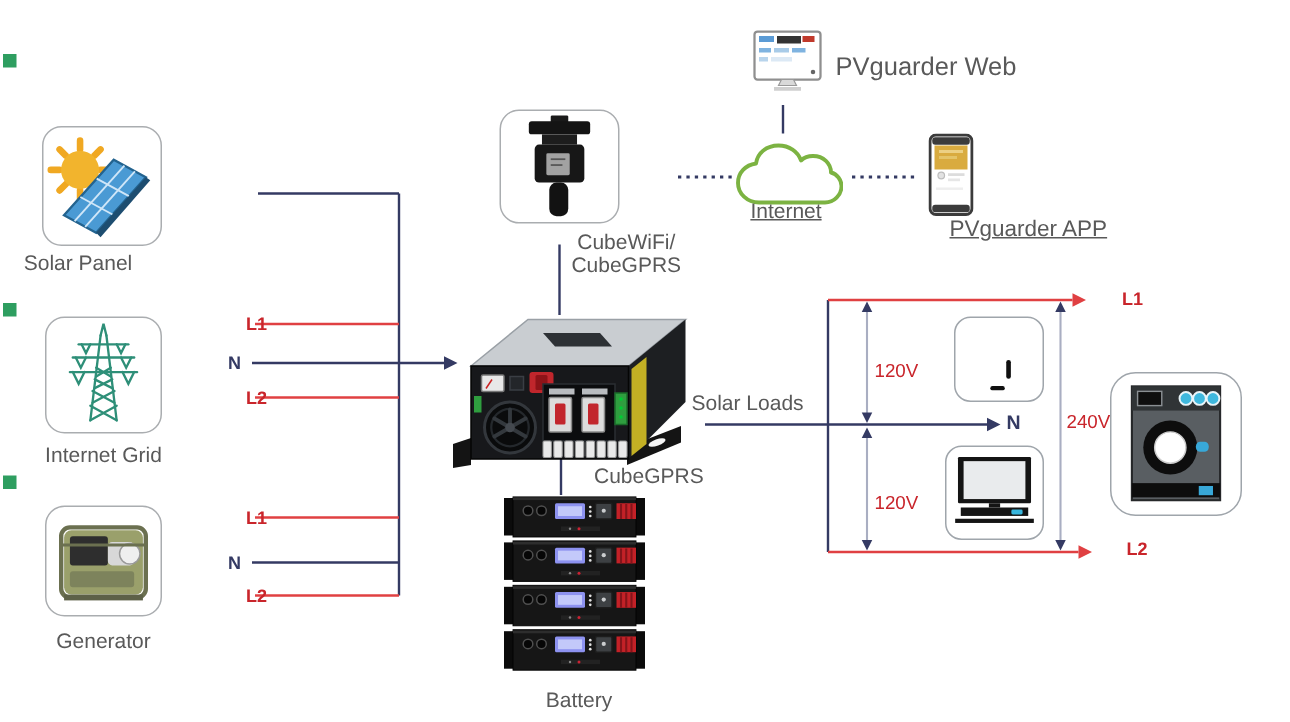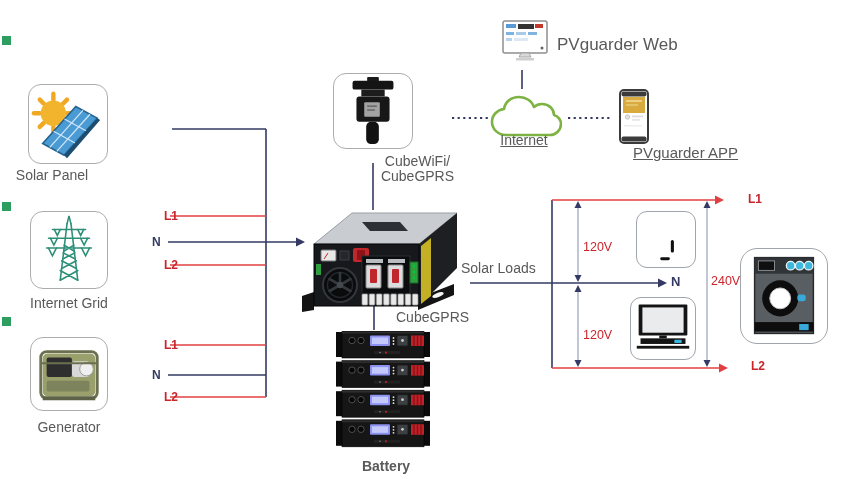--- a/index.html
+++ b/index.html
@@ -325,21 +325,21 @@
           <circle cx="50" cy="21.5" r="1" fill="#c23"></circle>
           <circle cx="44" cy="21.5" r="0.8" fill="#888"></circle>
         </g>
       </defs>
       <use href="#bmod" y="0"></use>
       <use href="#bmod" y="29.6"></use>
       <use href="#bmod" y="59.2"></use>
       <use href="#bmod" y="88.8"></use>
     </svg>
   </div>
-  <div class="lbl ctr" style="left:333px;top:459px;width:106px;font-weight:bold;">Battery</div>
+  <div class="lbl ctr" style="left:333px;top:459px;width:106px;">Battery</div>
 
   <div class="lbl" style="left:461px;top:261px;">Solar Loads</div>
   <span class="wire wnavy" style="left:671px;top:276px;font-size:13px;">N</span>
   <span class="vlab" style="left:583px;top:241px;">120V</span>
   <span class="vlab" style="left:583px;top:329px;">120V</span>
   <span class="vlab" style="left:711px;top:275px;">240V</span>
   <span class="wire wred" style="left:732px;top:193px;">L1</span>
   <span class="wire wred" style="left:735px;top:360px;">L2</span>
 
   <div class="card" style="left:636px;top:211px;width:60px;height:57px;border-color:#9fa5ab;border-radius:11px;">

